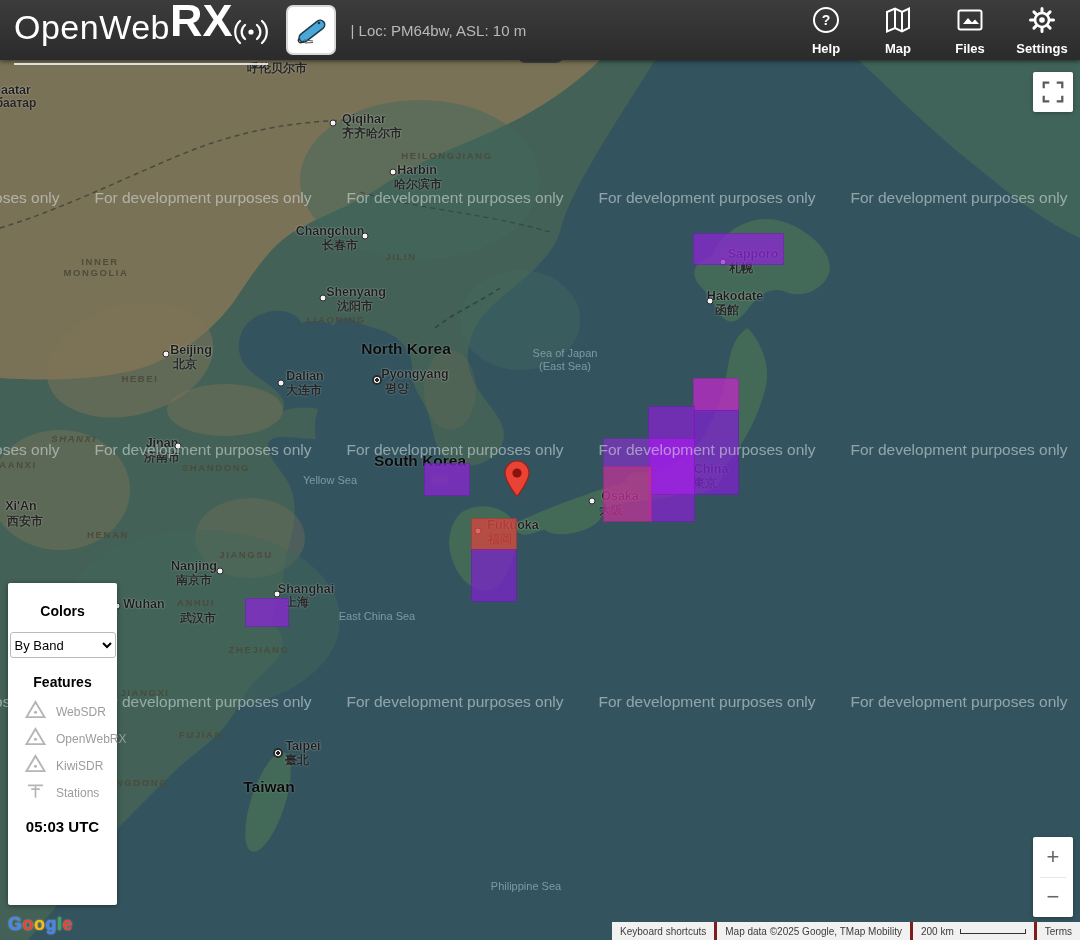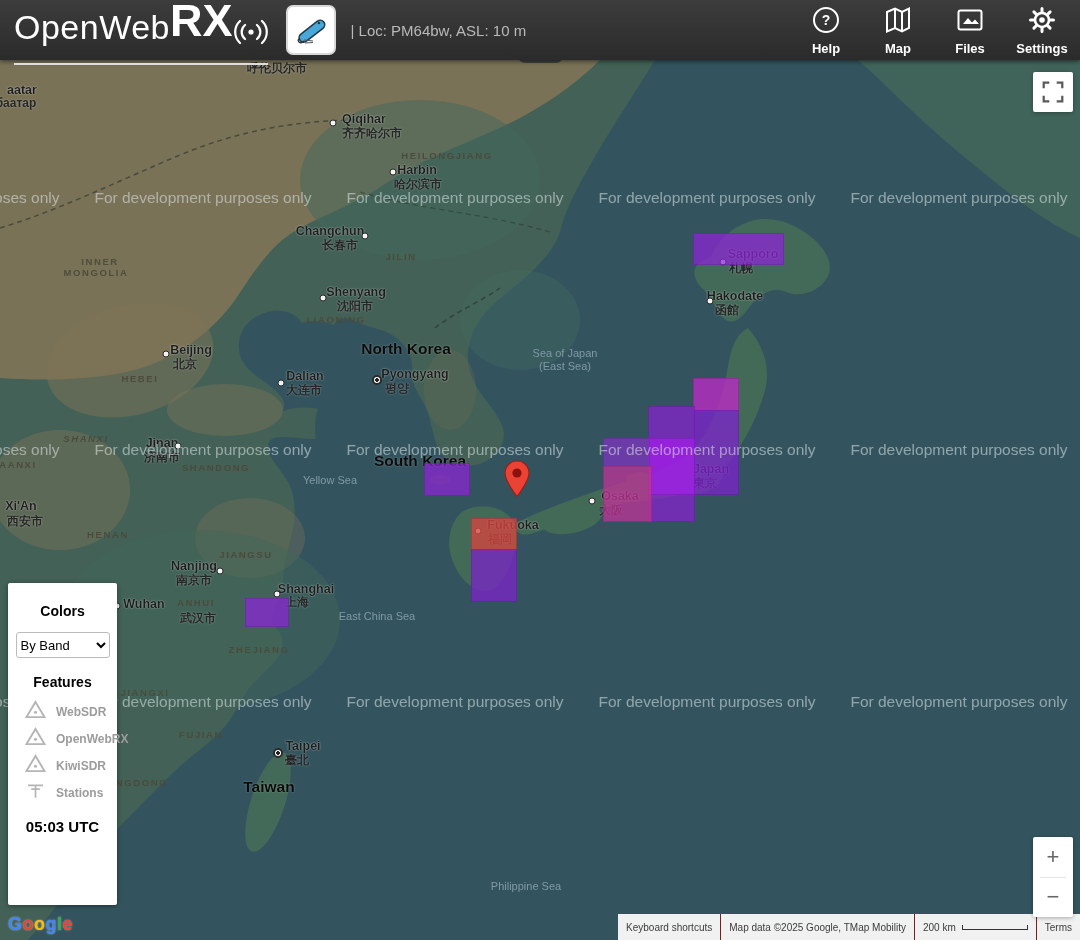--- a/index.html
+++ b/index.html
@@ -55,39 +55,39 @@
         z-index:20;display:flex;flex-direction:column;box-shadow:0 1px 4px rgba(0,0,0,.3);}
   .zoom-btn{flex:1;display:flex;align-items:center;justify-content:center;font-size:22px;color:#666;cursor:pointer;}
   #zoom-divider{height:1px;background:#e6e6e6;margin:0 7px;}
 
   
   #legend{position:absolute;left:8px;top:583px;width:109px;height:322px;background:#fff;z-index:30;
         border-radius:2px;box-shadow:0 1px 5px rgba(0,0,0,.4);display:flex;flex-direction:column;
         align-items:center;box-sizing:border-box;}
   .panel-title{font-size:14px;font-weight:700;color:#000;}
   #colors-title{margin-top:20px;}
-  #band-select{margin-top:13px;width:94px;height:26px;font-size:13px;font-family:inherit;
+  #band-select{margin-top:13px;width:106px;height:26px;font-size:13px;font-family:inherit;
         border:1px solid #bbb;border-radius:3px;background:#fff;}
   #band-list{margin-top:10px;width:100%;}
   .band-row{display:flex;align-items:center;height:26px;padding-left:17px;}
   .band-swatch{width:30px;height:21px;box-sizing:border-box;border:2px solid #000;}
   .band-label{margin-left:13px;font-size:12px;color:#222;}
   #features-title{margin-top:16px;}
-  #feature-list{margin-top:8px;width:100%;font-weight:bold;}
+  #feature-list{margin-top:8px;width:100%;}
   .feature-row{display:flex;align-items:center;height:27px;padding-left:17px;cursor:pointer;}
   .feature-row svg{width:21px;height:19px;}
   .feature-label{margin-left:10px;font-size:12px;color:#9c9c9c;}
   #utc-time{margin-top:12px;font-size:15px;font-weight:700;color:#000;}
 
   
   #google-logo{position:absolute;left:8px;bottom:5px;z-index:16;font-size:18px;font-weight:700;
         letter-spacing:.5px;text-shadow:0 0 2px rgba(255,255,255,.55);cursor:pointer;}
-  #attribution{position:absolute;right:0;bottom:0;height:26px;z-index:16;display:flex;align-items:stretch;
+  #attribution{position:absolute;right:0;bottom:0;height:18px;z-index:16;display:flex;align-items:stretch;
         background:#f1f1f1;font-size:10px;color:#3c3c3c;}
-  .attr-seg{display:flex;align-items:center;padding:0 8px;border-left:1px solid #7f1d1d;}
+  .attr-seg{display:flex;align-items:center;padding:0 8px;border-left:3px solid #7f1d1d;}
   .attr-seg:first-child{border-left:none;}
   #scale-bar{width:66px;height:5px;box-sizing:border-box;border:1.5px solid #333;border-top:none;
         margin-left:6px;margin-top:1px;}
 </style>
 </head>
 <body>
 
 <div id="map">
   <svg id="terrain" width="1080" height="880" viewBox="0 0 1080 880">
     <rect x="0" y="0" width="1080" height="880" fill="#33545e"></rect>
@@ -143,21 +143,21 @@
     <ellipse cx="440" cy="420" rx="10" ry="5" fill="#436156"></ellipse>
     <ellipse cx="268" cy="742" rx="17" ry="52" fill="#436a59" transform="rotate(18 268 742)"></ellipse>
 
     <path d="M0,168 C60,150 120,120 180,95 C240,70 300,60 360,60" fill="none" stroke="#27312c" stroke-width="1.5" stroke-dasharray="5,4" opacity="0.6"></path>
     <path d="M435,268 C455,252 480,242 500,228" fill="none" stroke="#27312c" stroke-width="1.5" stroke-dasharray="5,4" opacity="0.6"></path>
     <path d="M550,172 C480,152 420,150 360,132" fill="none" stroke="#27312c" stroke-width="1.2" stroke-dasharray="5,4" opacity="0.5"></path>
   </svg>
 
   <div id="labels-layer">
       <div class="lbl city-sub" style="left: 277px; top: 8px;">呼伦贝尔市</div>
-      <div class="lbl city" style="left: 22px; top: 30px;">aatar</div>
+      <div class="lbl city" style="left: 16px; top: 30px;">aatar</div>
       <div class="lbl city-sub" style="left: 16px; top: 43px;">баатар</div>
       <div class="lbl city" style="left: 364px; top: 59px;">Qiqihar</div>
       <div class="lbl city-sub" style="left: 372px; top: 73px;">齐齐哈尔市</div>
       <div class="lbl province" style="left: 447px; top: 95px;">HEILONGJIANG</div>
       <div class="lbl city" style="left: 417px; top: 110px;">Harbin</div>
       <div class="lbl city-sub" style="left: 418px; top: 124px;">哈尔滨市</div>
       <div class="lbl city" style="left: 330px; top: 171px;">Changchun</div>
       <div class="lbl city-sub" style="left: 340px; top: 185px;">长春市</div>
       <div class="lbl province" style="left: 401px; top: 196px;">JILIN</div>
       <div class="lbl province" style="left: 100px; top: 201px;">INNER</div>
@@ -168,21 +168,21 @@
       <div class="lbl country" style="left: 406px; top: 289px;">North Korea</div>
       <div class="lbl sea" style="left: 565px; top: 293px;">Sea of Japan</div>
       <div class="lbl sea" style="left: 565px; top: 306px;">(East Sea)</div>
       <div class="lbl city" style="left: 191px; top: 290px;">Beijing</div>
       <div class="lbl city-sub" style="left: 185px; top: 304px;">北京</div>
       <div class="lbl city" style="left: 415px; top: 314px;">Pyongyang</div>
       <div class="lbl city-sub" style="left: 397px; top: 328px;">평양</div>
       <div class="lbl province" style="left: 140px; top: 318px;">HEBEI</div>
       <div class="lbl city" style="left: 305px; top: 316px;">Dalian</div>
       <div class="lbl city-sub" style="left: 304px; top: 330px;">大连市</div>
-      <div class="lbl province" style="left: 86px; top: 378px; font-style: italic;">SHANXI</div>
+      <div class="lbl province" style="left: 74px; top: 378px; font-style: italic;">SHANXI</div>
       <div class="lbl city" style="left: 162px; top: 383px;">Jinan</div>
       <div class="lbl city-sub" style="left: 162px; top: 397px;">济南市</div>
       <div class="lbl province" style="left: 18px; top: 404px;">AANXI</div>
       <div class="lbl province" style="left: 216px; top: 407px;">SHANDONG</div>
       <div class="lbl country" style="left: 420px; top: 401px;">South Korea</div>
       <div class="lbl sea" style="left: 330px; top: 420px;">Yellow Sea</div>
       <div class="lbl city" style="left: 21px; top: 446px;">Xi'An</div>
       <div class="lbl city-sub" style="left: 25px; top: 461px;">西安市</div>
       <div class="lbl province" style="left: 108px; top: 474px;">HENAN</div>
       <div class="lbl province" style="left: 246px; top: 494px;">JIANGSU</div>
@@ -203,21 +203,21 @@
       <div class="lbl country" style="left: 269px; top: 727px;">Taiwan</div>
       <div class="lbl sea" style="left: 526px; top: 826px;">Philippine Sea</div>
       <div class="lbl city" style="left: 753px; top: 194px;">Sapporo</div>
       <div class="lbl city-sub" style="left: 741px; top: 208px;">札幌</div>
       <div class="lbl city" style="left: 735px; top: 236px;">Hakodate</div>
       <div class="lbl city-sub" style="left: 727px; top: 250px;">函館</div>
       <div class="lbl city" style="left: 620px; top: 436px;">Osaka</div>
       <div class="lbl city-sub" style="left: 611px; top: 450px;">大阪</div>
       <div class="lbl city" style="left: 513px; top: 465px;">Fukuoka</div>
       <div class="lbl city-sub" style="left: 500px; top: 479px;">福岡</div>
-      <div class="lbl city" style="left: 711px; top: 409px;">Japan</div>
+      <div class="lbl city" style="left: 711px; top: 409px;">China</div>
       <div class="lbl city-sub" style="left: 705px; top: 423px;">東京</div>
       <div class="map-dot" style="left: 333px; top: 63px;"></div>
       <div class="map-dot" style="left: 393px; top: 112px;"></div>
       <div class="map-dot" style="left: 365px; top: 176px;"></div>
       <div class="map-dot" style="left: 323px; top: 238px;"></div>
       <div class="map-dot" style="left: 166px; top: 294px;"></div>
       <div class="map-dot" style="left: 281px; top: 323px;"></div>
       <div class="map-dot" style="left: 178px; top: 386px;"></div>
       <div class="map-dot" style="left: 220px; top: 511px;"></div>
       <div class="map-dot" style="left: 117px; top: 546px;"></div>

